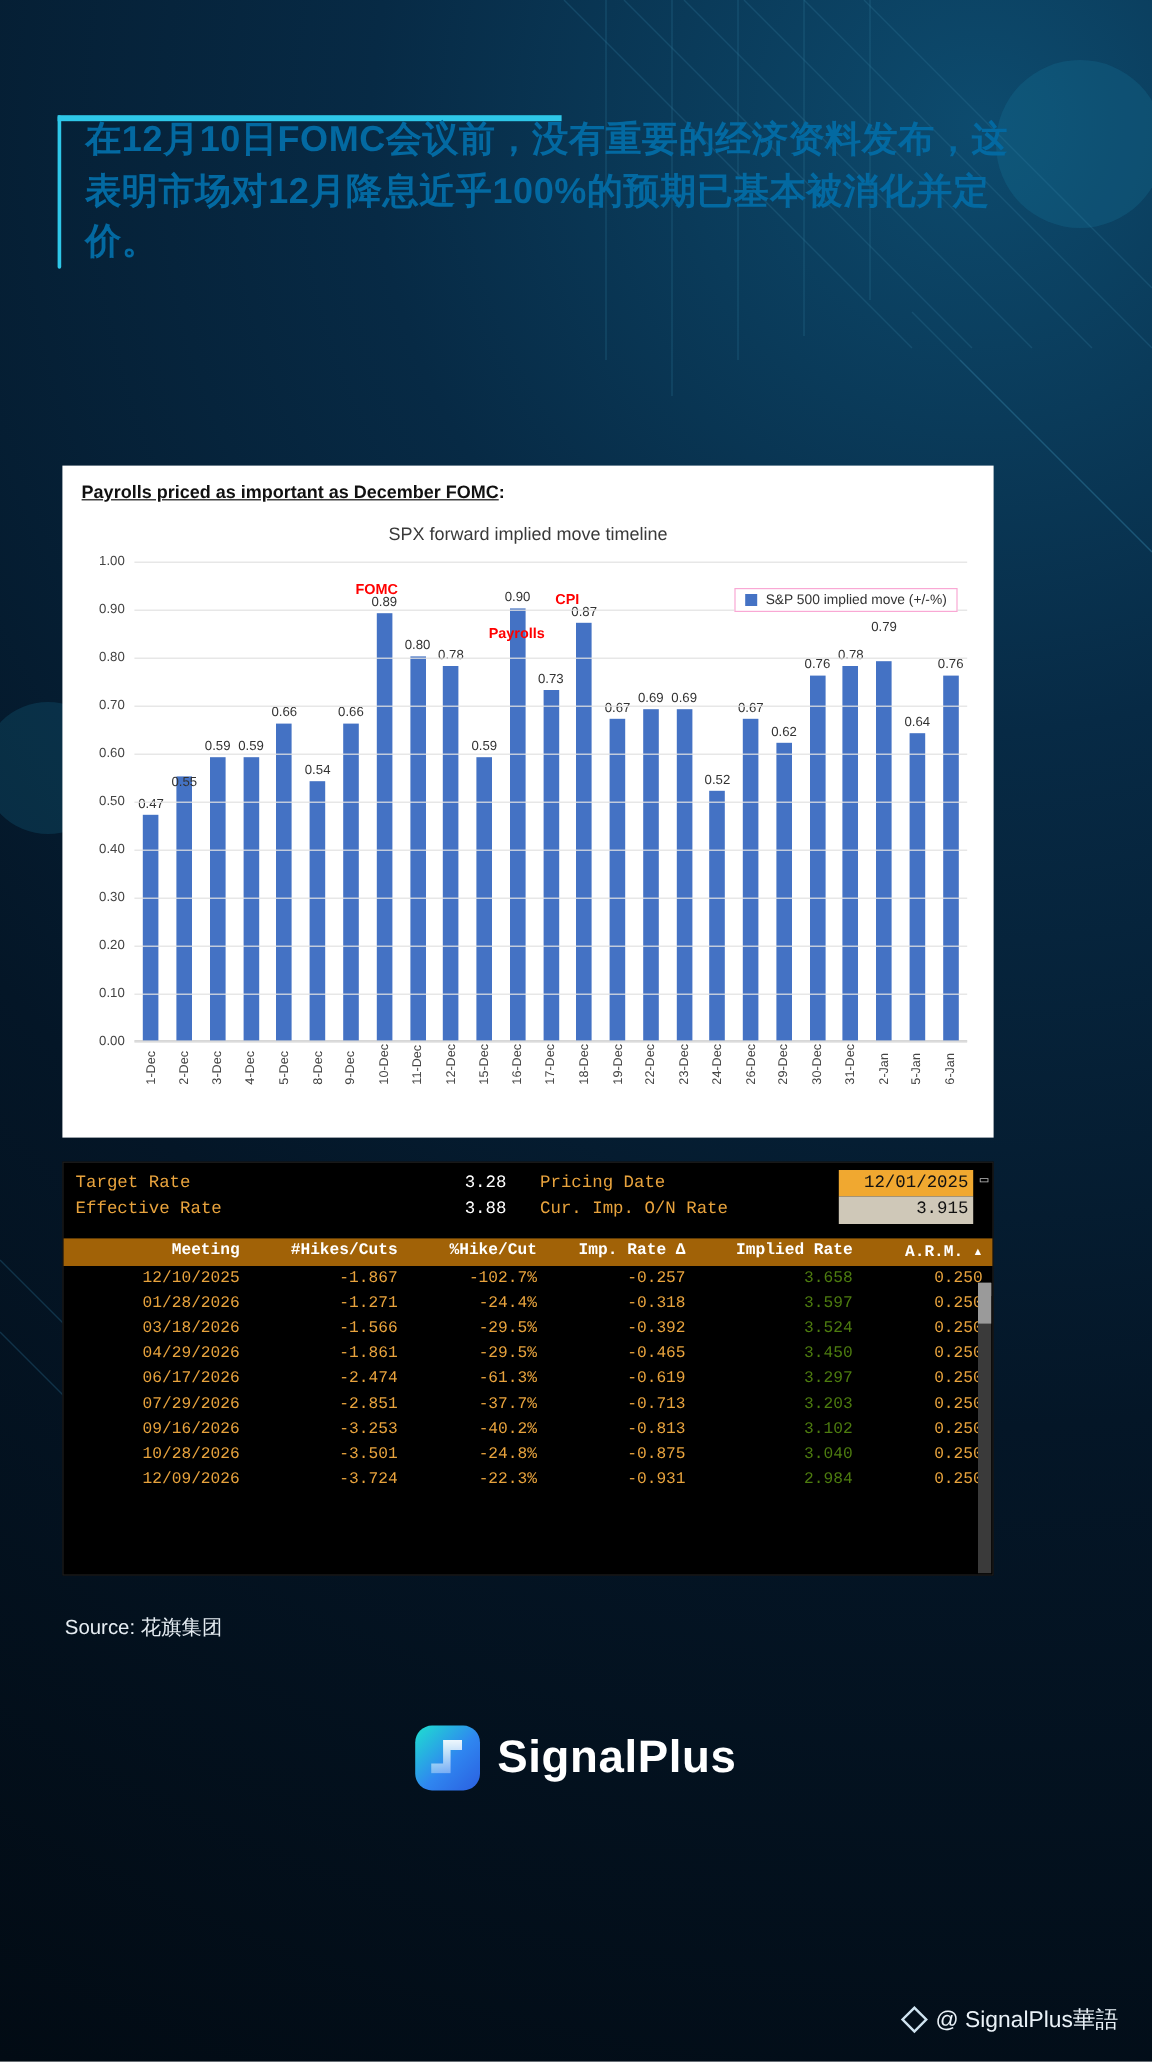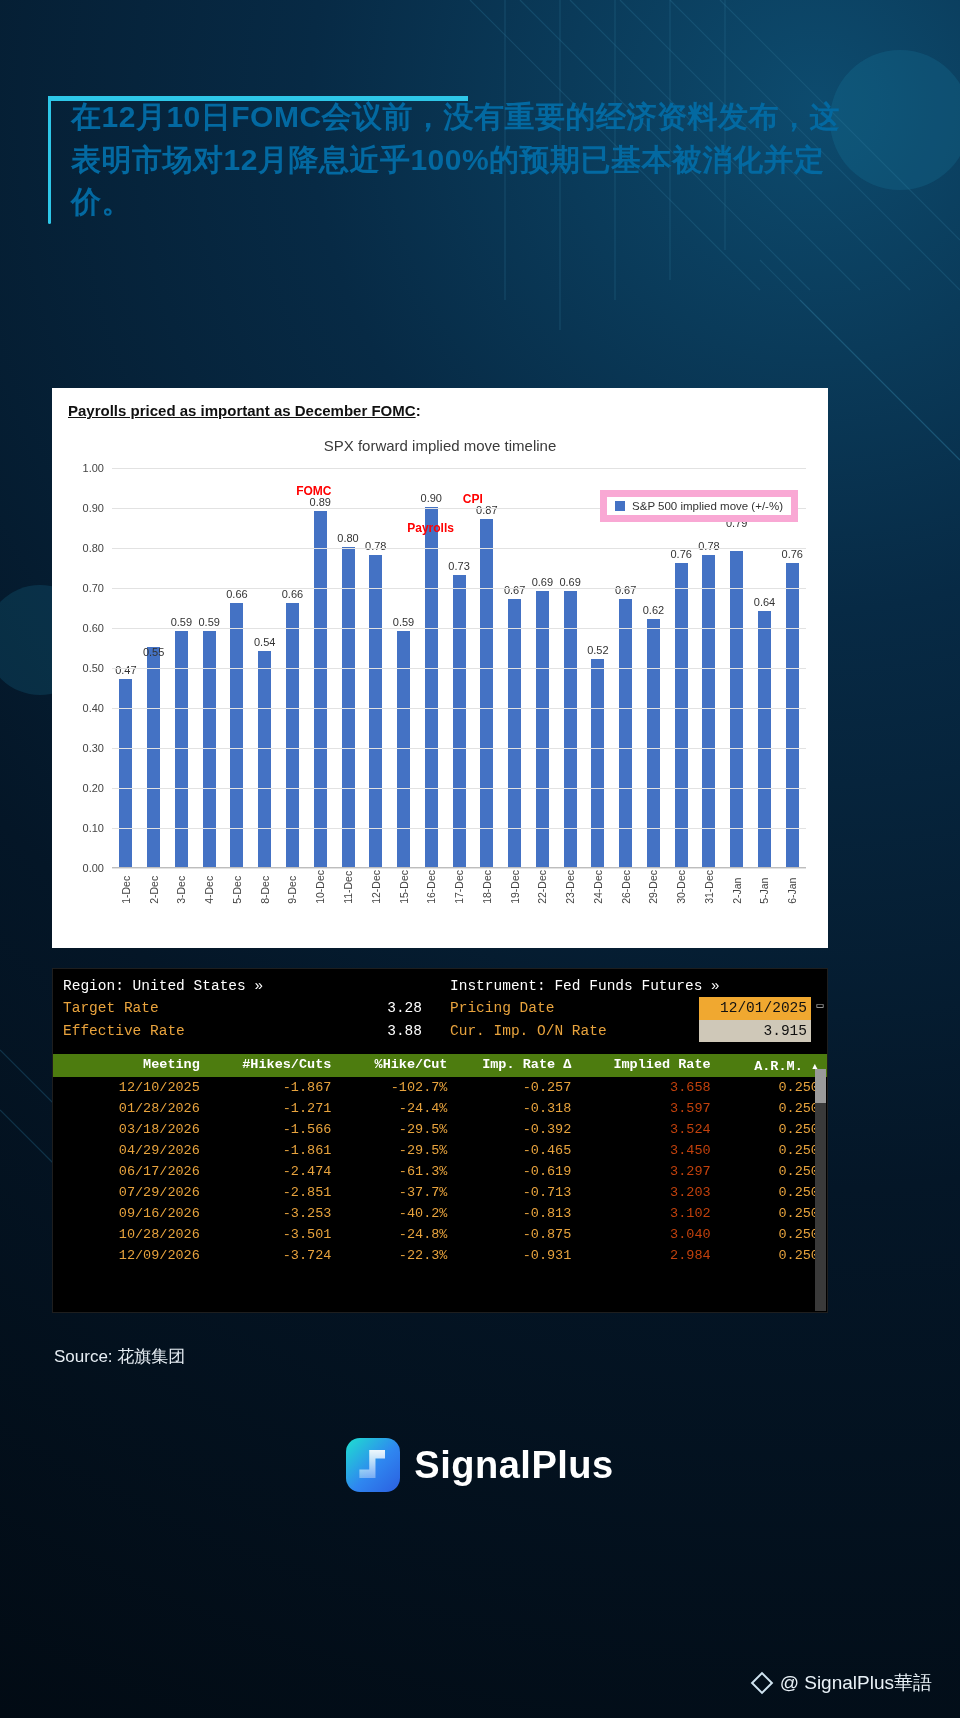--- a/index.html
+++ b/index.html
@@ -66,21 +66,21 @@
   .xcell { flex:1 1 0; display:flex; justify-content:center; }
   .xcell span {
     font-size:10.5px; color:#444; writing-mode:vertical-rl; transform:rotate(180deg);
     white-space:nowrap;
   }
   .annot {
     position:absolute; font-size:12px; font-weight:bold; color:#ff0000; white-space:nowrap;
   }
   .legend {
     position:absolute; right:14px; top:22px; display:flex; align-items:center;
-    border:7px solid #f9a8d4; padding:3px 8px; background:#fff;
+    border:1px solid #f9a8d4; padding:3px 8px; background:#fff;
   }
   .legend .sw { width:10px; height:10px; background:#4472c4; margin-right:7px; }
   .legend span { font-size:11.5px; color:#333; }
 
   .term {
     position:absolute; left:52px; top:968px; width:776px; height:345px;
     background:#000; border:1px solid #1e1e1e;
     font-family:"Liberation Mono", monospace;
   }
   .term-head { padding:6px 0 2px 0; }
@@ -93,27 +93,27 @@
     background:#f0a830; color:#111; padding:0 4px; margin-left:auto; margin-right:2px;
     min-width:112px; text-align:right;
   }
   .fld-grey {
     background:#cfc8b8; color:#111; padding:0 4px; margin-left:auto; margin-right:2px;
     min-width:112px; text-align:right;
   }
   .fld-box { width:14px; text-align:center; color:#bbb; font-size:12px; }
   .tbl { margin-top:10px; }
   .thead {
-    display:flex; background:#4d7c0f; color:#fff; font-size:13.5px; font-weight:bold;
+    display:flex; background:#a16207; color:#fff; font-size:13.5px; font-weight:bold;
   }
   .thead div, .trow div { padding:3px 8px; text-align:right; }
   .c0 { width:20%; } .c1 { width:17%; } .c2 { width:15%; }
   .c3 { width:16%; } .c4 { width:18%; } .c5 { width:14%; }
   .trow { display:flex; font-size:13.5px; color:#e8a33d; }
-  .trow .c4 { color:#c2410c; }
+  .trow .c4 { color:#4d7c0f; }
   .scroll-col {
     position:absolute; right:1px; top:100px; width:11px; bottom:1px; background:#3a3a3a;
   }
   .scroll-col .thumb { position:absolute; top:0; left:0; right:0; height:34px; background:#9a9a9a; }
   .scroll-up { position:absolute; right:1px; top:100px; width:11px; height:11px; background:#9a9a9a; }
 
   .source {
     position:absolute; left:54px; top:1345px; font-size:17px; color:#e6edf3;
   }
 
@@ -395,28 +395,20 @@
   <div class="annot" style="left: 228.2px; top: 16px;">FOMC</div>
       <div class="annot" style="left: 339.24px; top: 12px; margin-top: 41px;">Payrolls</div>
       <div class="annot" style="left: 394.76px; top: 24px;">CPI</div>
     </div>
 </div>
 
 <div class="term">
   <div class="term-head">
     <div class="term-row">
       <div class="term-col">
-          <span class="lbl-white">Region: United States »</span>
-        </div>
-      <div class="term-col">
-          <span class="lbl-white">Instrument: Fed Funds Futures »</span>
-        </div>
-    </div>
-    <div class="term-row">
-      <div class="term-col">
         <span class="lbl-amber">Target Rate</span>
         <span class="val-white">3.28</span>
       </div>
       <div class="term-col">
         <span class="lbl-amber">Pricing Date</span>
         <span class="fld-orange">12/01/2025</span>
         <span class="fld-box">▭</span>
       </div>
     </div>
     <div class="term-row">

